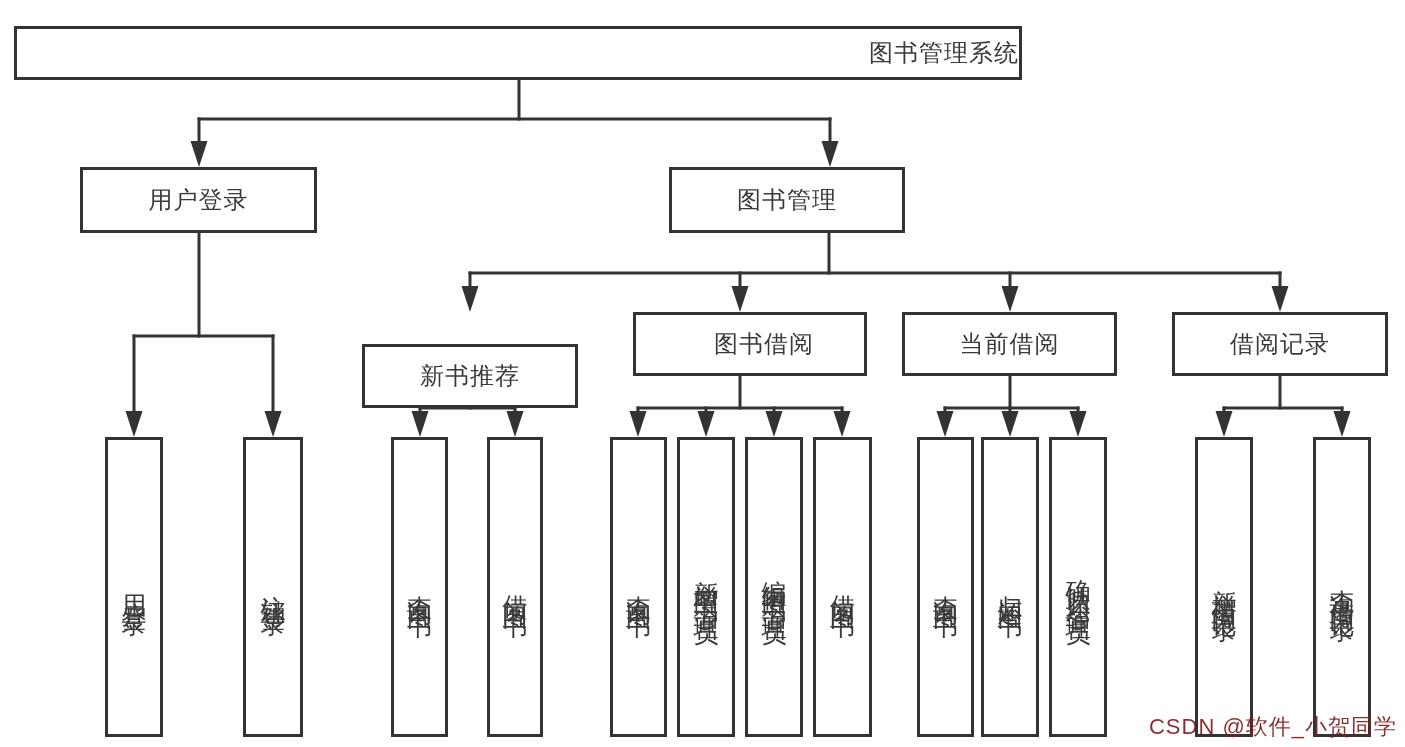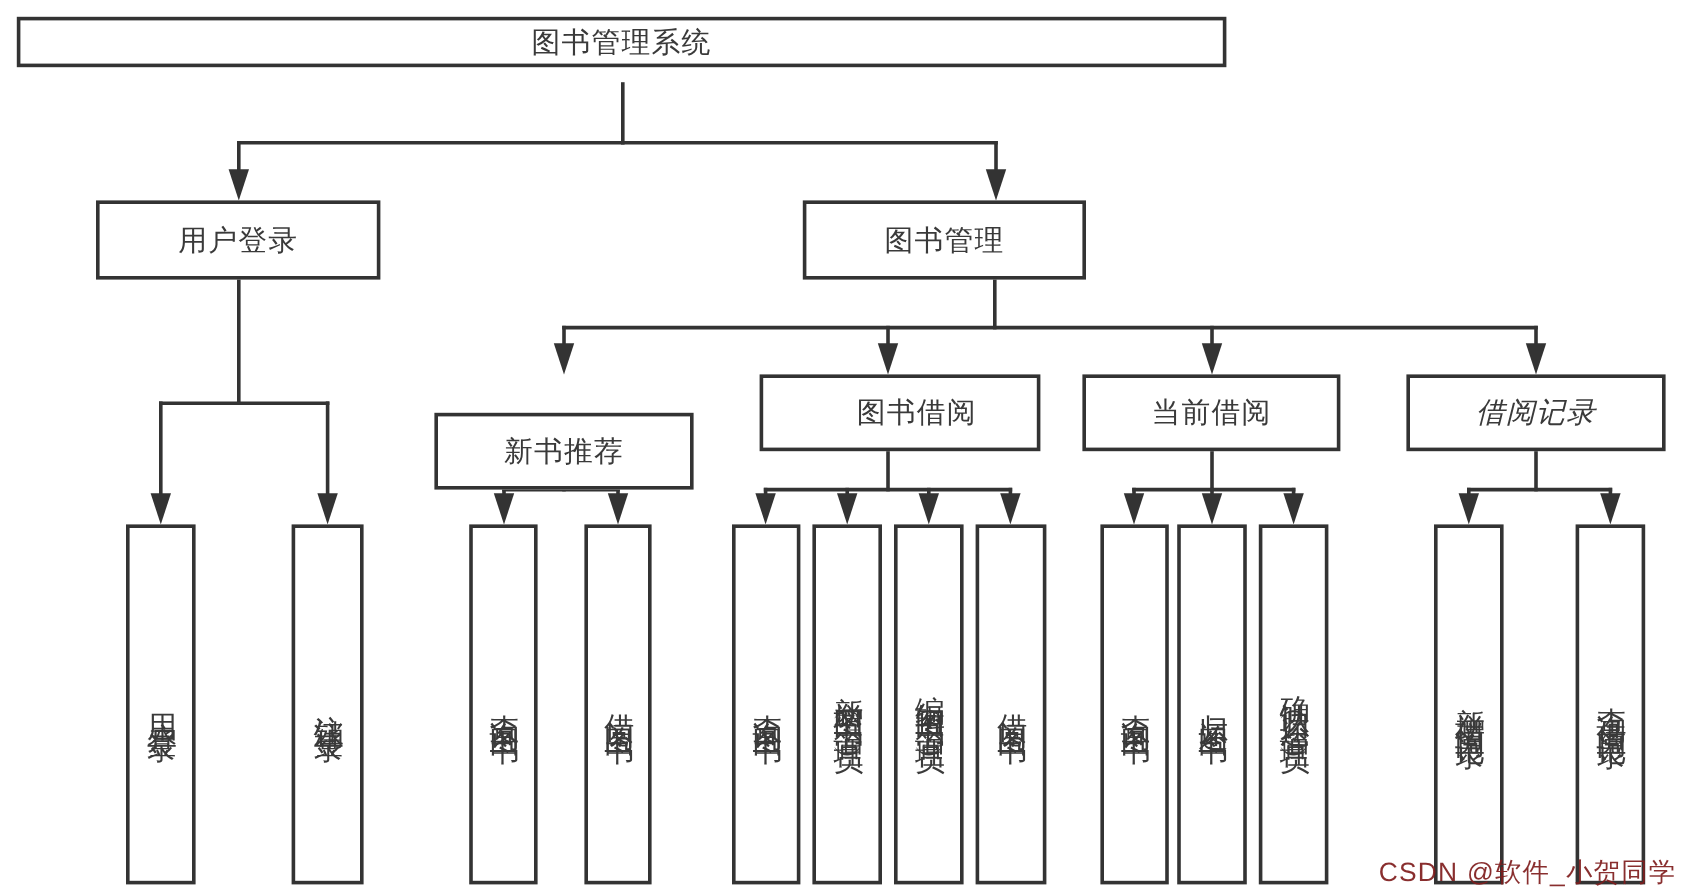--- a/index.html
+++ b/index.html
@@ -129,41 +129,41 @@
 
       <polygon points="936.5,411 953.5,411 945,437"></polygon>
       <polygon points="1001.5,411 1018.5,411 1010,437"></polygon>
       <polygon points="1069.5,411 1086.5,411 1078,437"></polygon>
 
       <polygon points="1215.5,411 1232.5,411 1224,437"></polygon>
       <polygon points="1333.5,411 1350.5,411 1342,437"></polygon>
     </g>
   </svg>
 
-  <div class="box" style="left:14px; top:14px; width:1008px; height:42px;">
+  <div class="box" style="left:14px; top:26px; width:1008px; height:54px;justify-content:flex-end;">
     <span class="hlabel">图书管理系统</span>
   </div>
 
   <div class="box" style="left:80px; top:167px; width:237px; height:66px;">
     <span class="hlabel">用户登录</span>
   </div>
   <div class="box" style="left:669px; top:167px; width:236px; height:66px;">
     <span class="hlabel">图书管理</span>
   </div>
 
   <div class="box" style="left:362px; top:312px; width:216px; height:64px;margin-top:32px;">
     <span class="hlabel">新书推荐</span>
   </div>
   <div class="box" style="left:633px; top:312px; width:234px; height:64px;padding-left:28px;">
     <span class="hlabel">图书借阅</span>
   </div>
   <div class="box" style="left:902px; top:312px; width:215px; height:64px;">
     <span class="hlabel">当前借阅</span>
   </div>
-  <div class="box" style="left:1172px; top:312px; width:216px; height:64px;font-style:italic;">
+  <div class="box" style="left:1172px; top:312px; width:216px; height:64px;">
     <span class="hlabel">借阅记录</span>
   </div>
 
   <div class="box" style="left:105px; top:437px; width:58px; height:300px;">
     <span class="vlabel">用户登录</span>
   </div>
   <div class="box" style="left:243px; top:437px; width:60px; height:300px;">
     <span class="vlabel">注销登录</span>
   </div>
 

